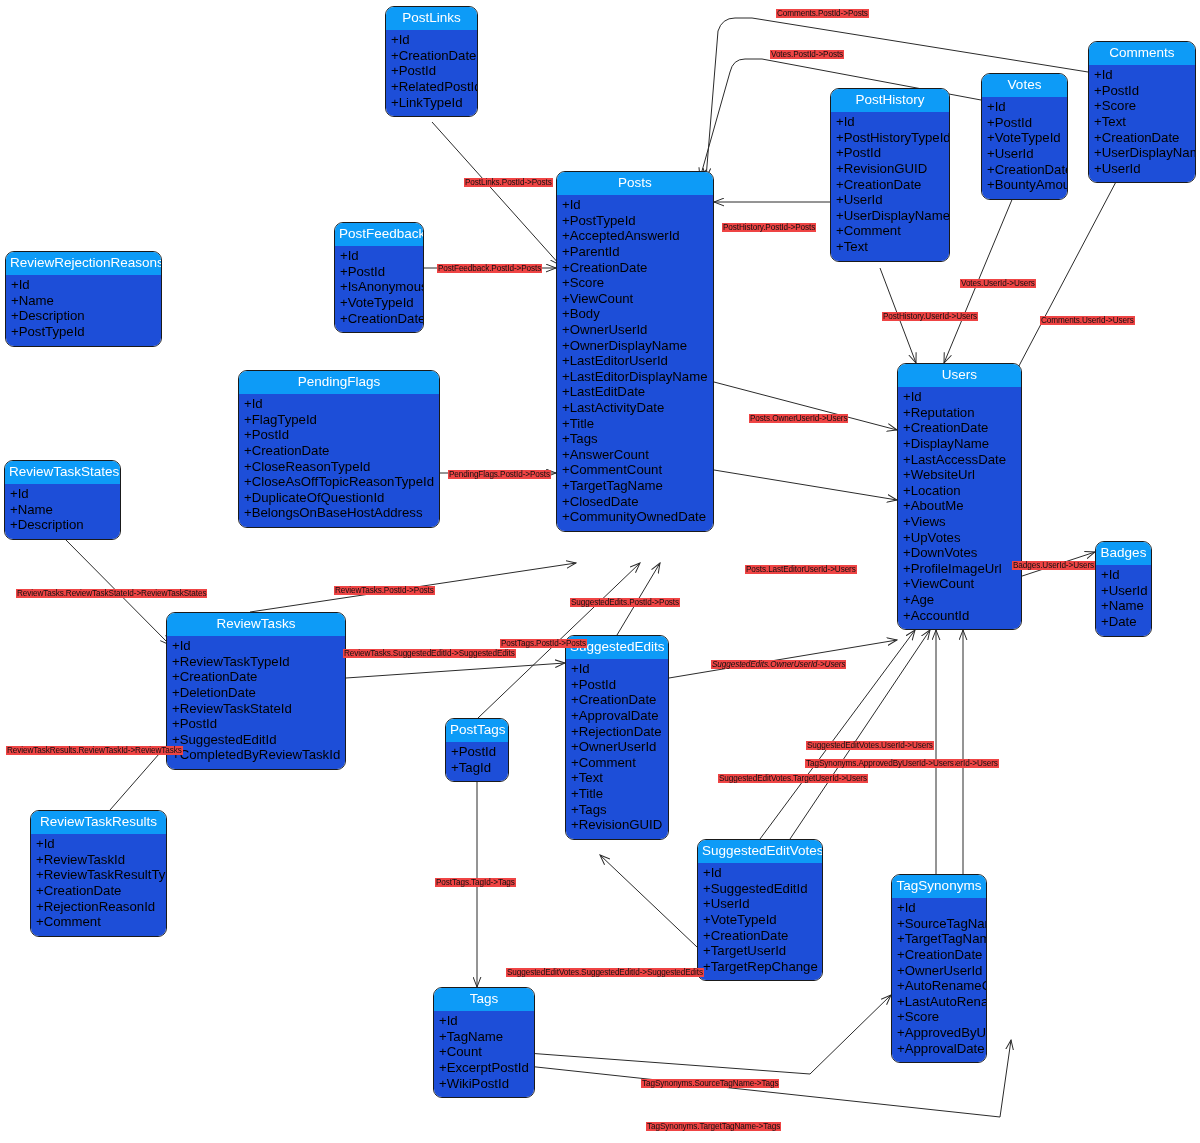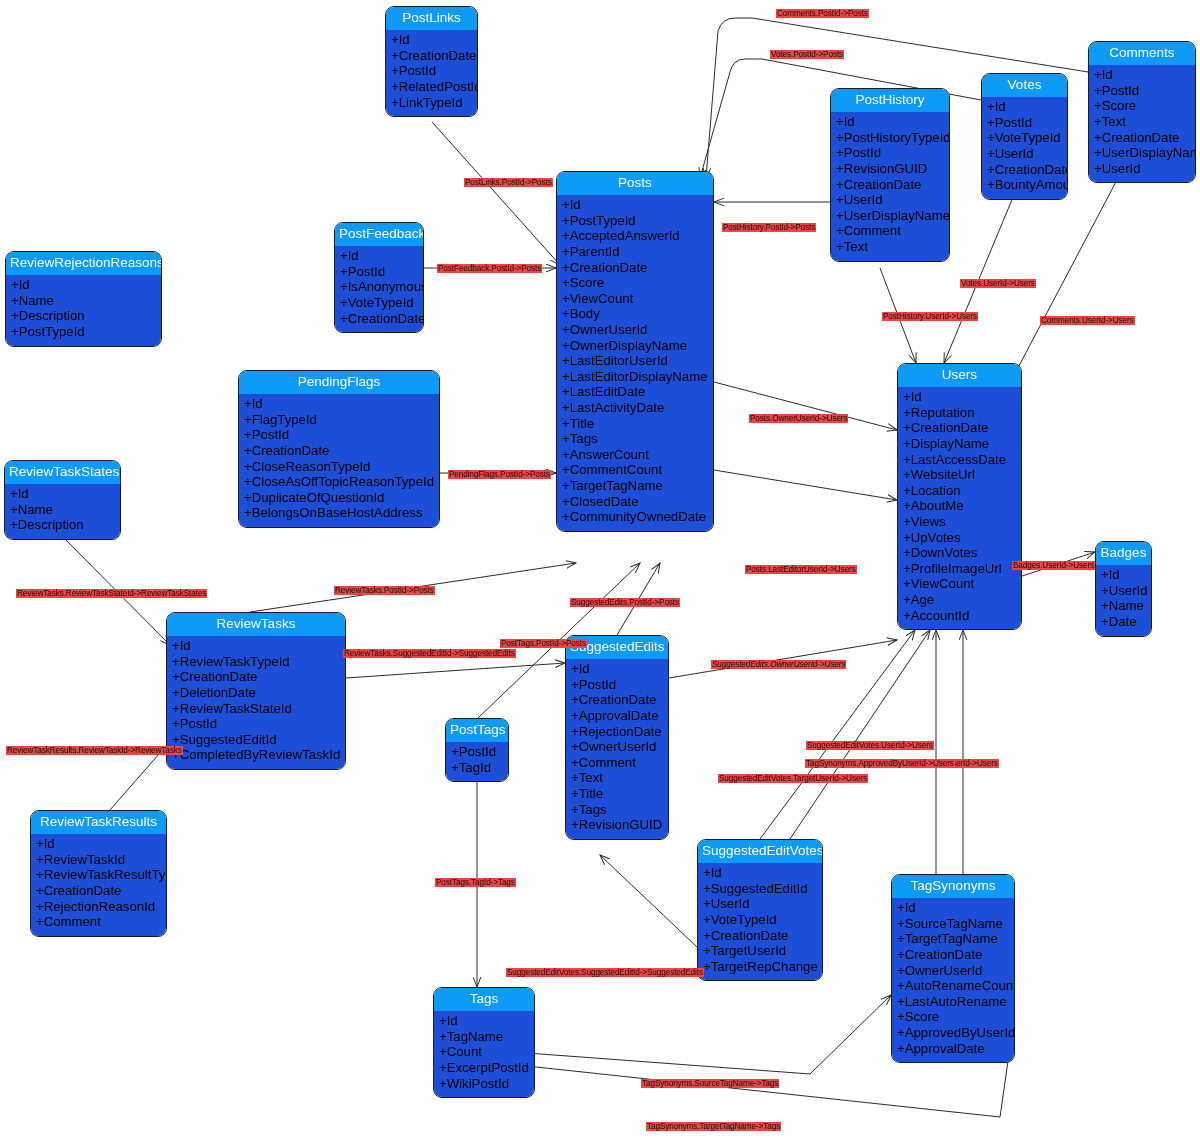--- a/index.html
+++ b/index.html
@@ -299,21 +299,21 @@
         <div class="entity-fields">
           <div class="field">+Id</div>
           <div class="field">+SuggestedEditId</div>
           <div class="field">+UserId</div>
           <div class="field">+VoteTypeId</div>
           <div class="field">+CreationDate</div>
           <div class="field">+TargetUserId</div>
           <div class="field">+TargetRepChange</div>
         </div>
       </div>
-      <div class="entity" style="left: 891px; top: 874px; width: 124px;">
+      <div class="entity" style="left: 891px; top: 874px; width: 96px;">
         <div class="entity-header">TagSynonyms</div>
         <div class="entity-fields">
           <div class="field">+Id</div>
           <div class="field">+SourceTagName</div>
           <div class="field">+TargetTagName</div>
           <div class="field">+CreationDate</div>
           <div class="field">+OwnerUserId</div>
           <div class="field">+AutoRenameCount</div>
           <div class="field">+LastAutoRename</div>
           <div class="field">+Score</div>

